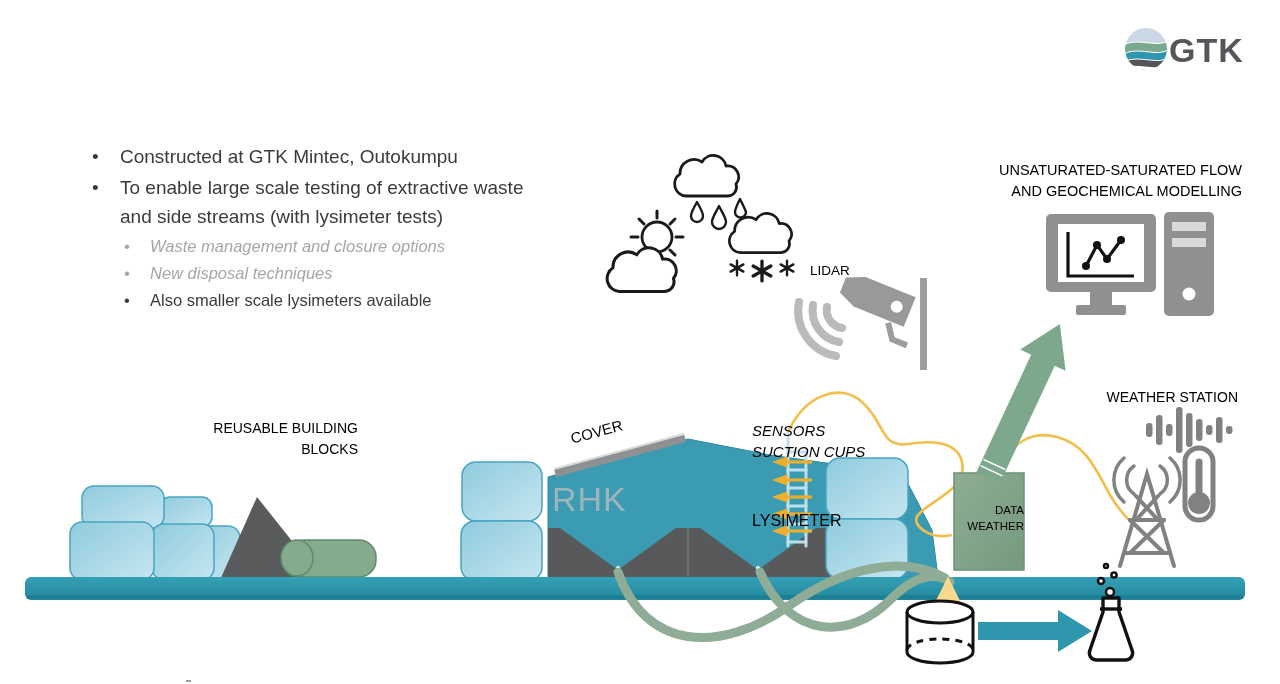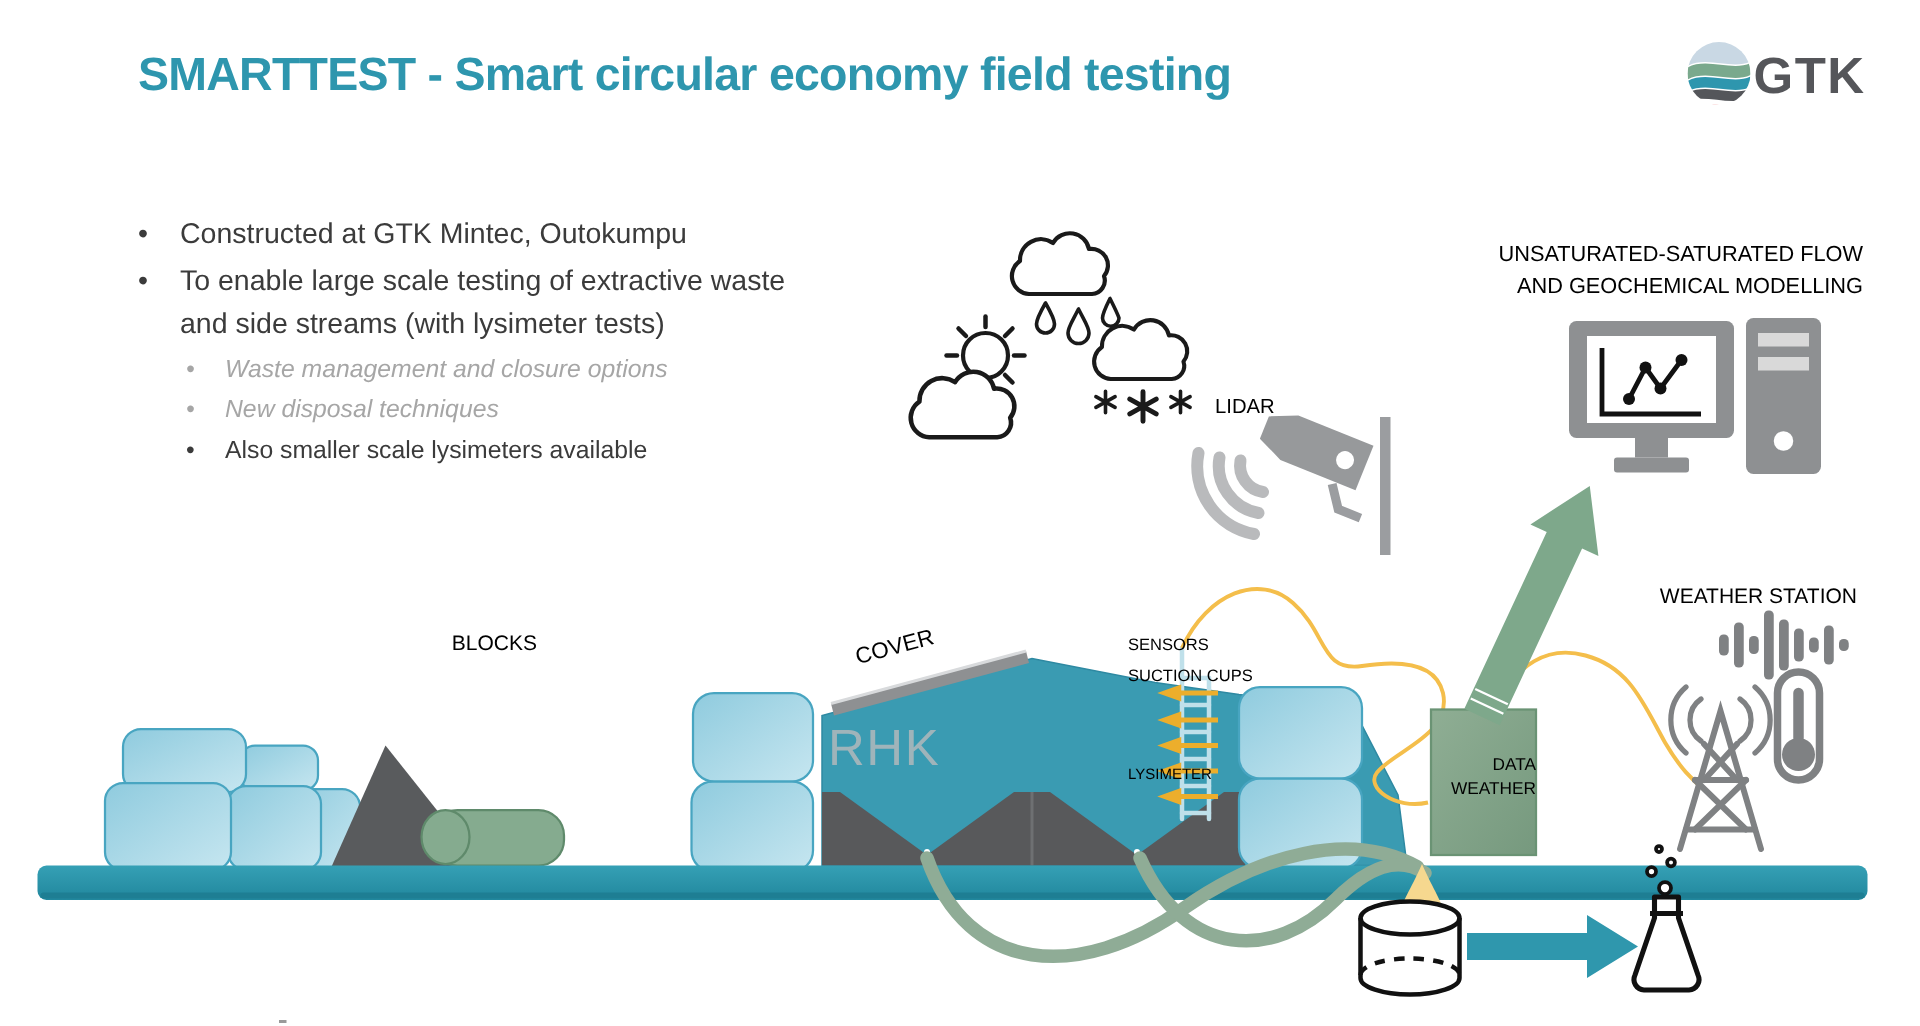--- a/index.html
+++ b/index.html
@@ -30,32 +30,31 @@
   
   .lbl{color:#000;line-height:1.35;}
   .lbl.center{text-align:right;}
   .lbl span{display:block;}
   .lidar-lbl{left:810px;top:262px;font-size:13.5px;}
   .model-lbl{left:966px;top:160px;width:276px;font-size:14.5px;line-height:21px;}
   .weather-lbl{left:1088px;top:388px;width:150px;font-size:14px;}
   .datalog-lbl{left:954px;top:502px;width:70px;font-size:11.5px;line-height:16px;}
   .cover-lbl{left:570px;top:422px;font-size:15px;transform:rotate(-15deg);}
   .rhk-lbl{left:552px;top:480px;font-size:34px;color:#9FB4BA;letter-spacing:1px;}
-  .sensors-lbl{left:752px;top:420px;font-size:11px;line-height:21px;}
-  .lysi-lbl{left:752px;top:510px;font-size:10px;}
+  .sensors-lbl{left:752px;top:420px;font-size:15px;line-height:21px;font-style:italic;}
+  .lysi-lbl{left:752px;top:510px;font-size:16px;}
   .blocks-lbl{left:158px;top:418px;width:200px;font-size:14px;line-height:21px;}
   .footer-dash{left:186px;top:680px;width:5px;height:2px;background:#9a9a9a;}
 </style>
 </head>
 <body>
 
 <div class="slide">
 
   <div class="abs title">
-    <span>SMARTTEST - Smart circular economy field testing</span>
   </div>
 
   <div class="abs logo">
     <svg width="140" height="58" viewBox="1118 22 140 58">
       <defs>
           <clipPath id="gclip">
             <circle cx="1146" cy="49" r="21"></circle>
           </clipPath>
         </defs>
       <g clip-path="url(#gclip)">
@@ -335,17 +334,18 @@
   <div class="abs rhk-lbl">RHK</div>
 
   <div class="abs lbl sensors-lbl">
     <span>SENSORS</span>
     <span>SUCTION CUPS</span>
   </div>
 
   <div class="abs lbl lysi-lbl">LYSIMETER</div>
 
   <div class="abs lbl center blocks-lbl">
+    <span>REUSABLE BUILDING</span>
     <span>BLOCKS</span>
   </div>
 
   <div class="abs footer-dash"></div>
 </div>
 
 </body></html>

